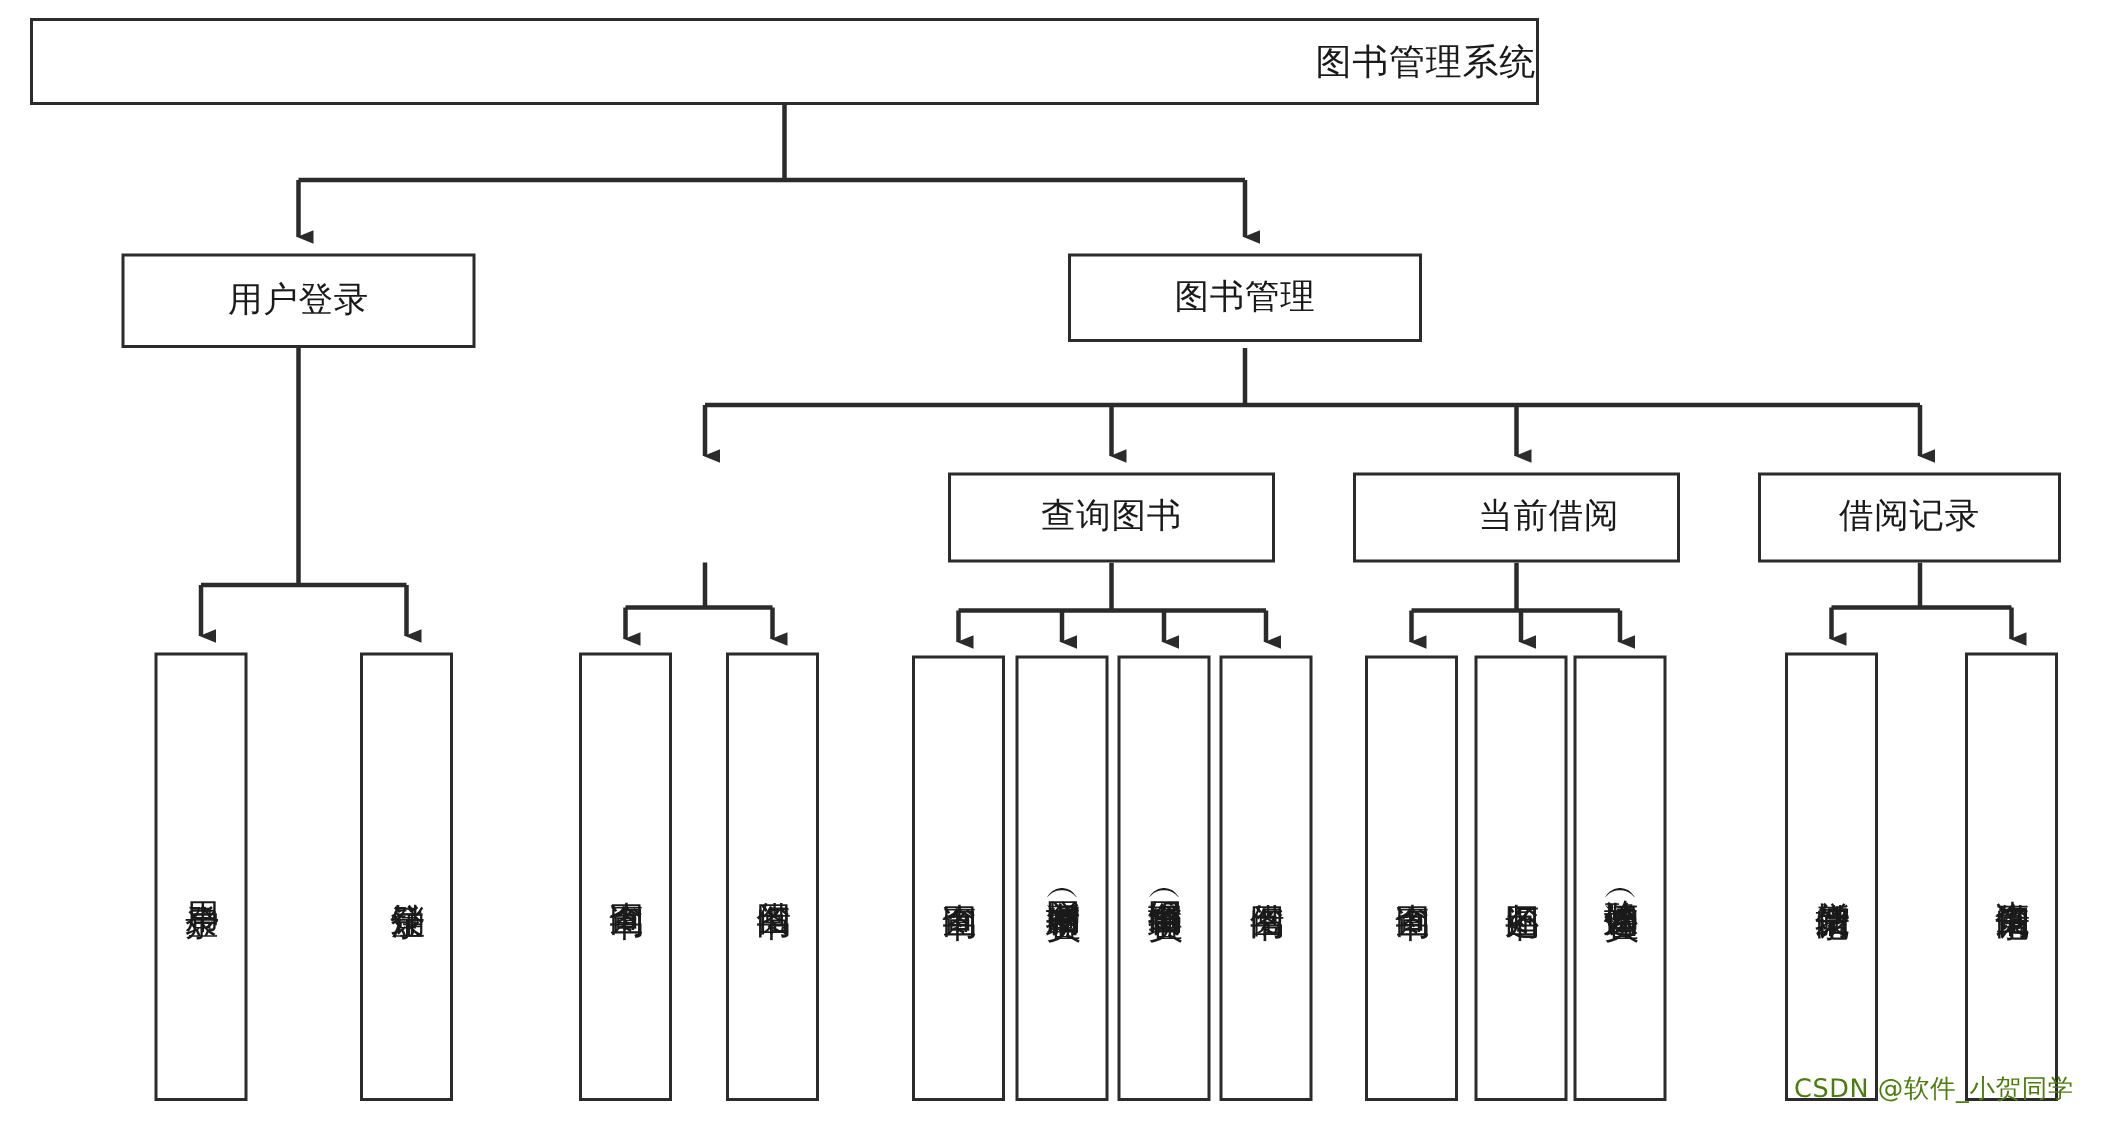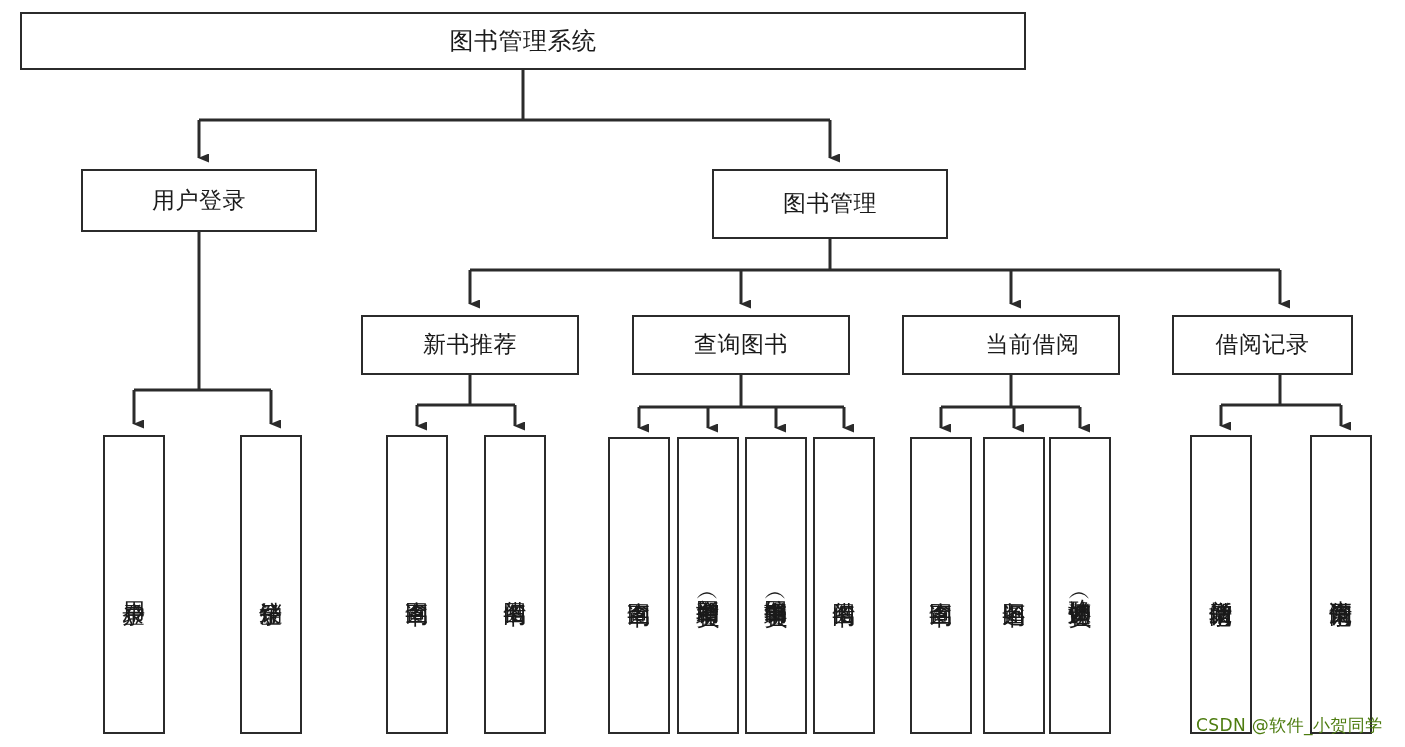--- a/index.html
+++ b/index.html
@@ -130,41 +130,38 @@
     </g>
 
     <g stroke="#2b2b2b" stroke-width="3" fill="none">
       <path d="M1280,375 L1280,405"></path>
       <path d="M1221,405 L1341,405"></path>
       <path d="M1221,405 L1221,426" marker-end="url(#arrowhead)"></path>
       <path d="M1341,405 L1341,426" marker-end="url(#arrowhead)"></path>
     </g>
   </svg>
 
-  <div class="node-box root" style="left:20px; top:12px; width:1006px; height:58px;">
+  <div class="node-box root" style="left:20px; top:12px; width:1006px; height:58px;justify-content:flex-end;">
     <span class="node-label-h">图书管理系统</span>
   </div>
 
   <div class="node-box" style="left:81px; top:169px; width:236px; height:63px;">
     <span class="node-label-h">用户登录</span>
   </div>
-  <div class="node-box" style="left:712px; top:169px; width:236px; height:70px;">
+  <div class="node-box" style="left:712px; top:169px; width:236px; height:59px;">
     <span class="node-label-h">图书管理</span>
   </div>
 
-  <div class="node-box" style="left:361px; top:315px; width:218px; height:60px;">
-    <span class="node-label-h">新书推荐</span>
-  </div>
   <div class="node-box" style="left:632px; top:315px; width:218px; height:60px;">
     <span class="node-label-h">查询图书</span>
   </div>
   <div class="node-box" style="left:902px; top:315px; width:218px; height:60px;padding-left:43px;">
     <span class="node-label-h">当前借阅</span>
   </div>
-  <div class="node-box" style="left:1172px; top:315px; width:181px; height:60px;">
+  <div class="node-box" style="left:1172px; top:315px; width:202px; height:60px;">
     <span class="node-label-h">借阅记录</span>
   </div>
 
   <div class="node-box leaf" style="left:103px; top:435px; width:62px; height:299px;">
     <span class="node-label-v">用户登录</span>
   </div>
   <div class="node-box leaf" style="left:240px; top:435px; width:62px; height:299px;">
     <span class="node-label-v">注销登录</span>
   </div>
 

